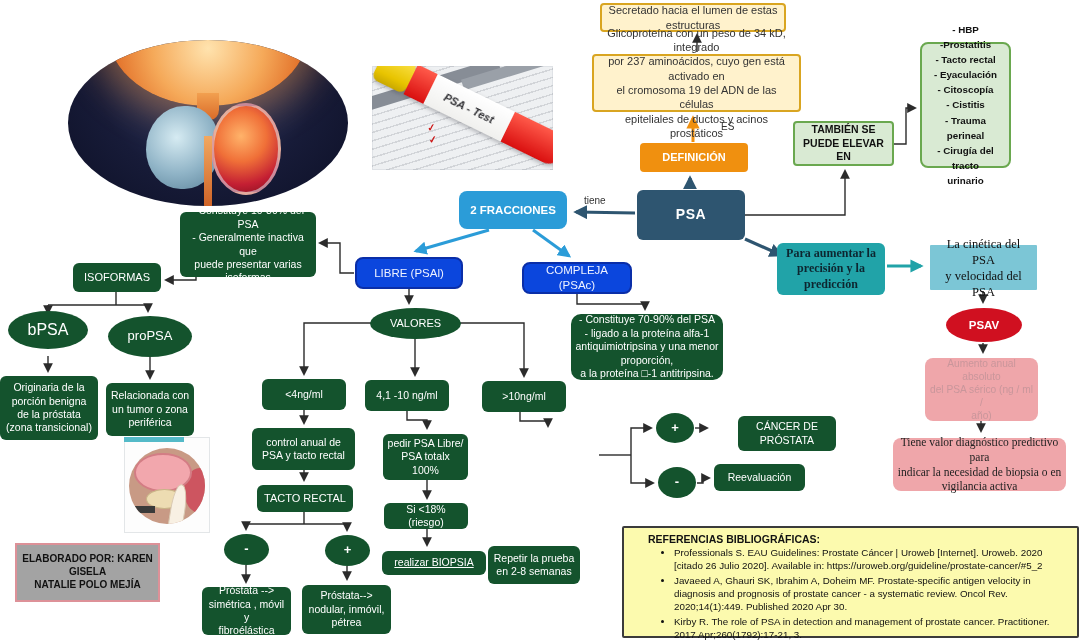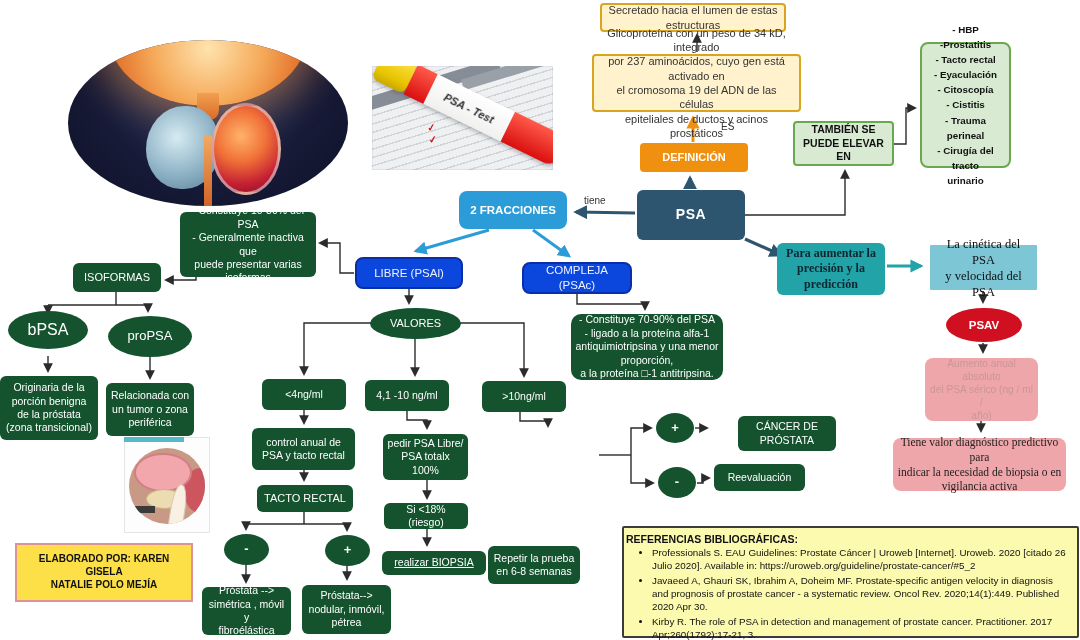--- a/index.html
+++ b/index.html
@@ -66,21 +66,21 @@
      background:#f2a7ad;border:2px solid #d37d85;}
   .re-rectum{position:absolute;right:-14%;top:26%;width:42%;height:60%;border-radius:50%;background:#cd5560;}
   .re-prostate{position:absolute;left:22%;top:54%;width:46%;height:24%;border-radius:50%;
      background:#eddcb2;border:1px solid #c9b387;}
   .re-finger{position:absolute;left:54%;top:48%;width:17%;height:70%;border-radius:48% 48% 0 0;
      background:#f8f0e3;border:1px solid #d9c9b2;transform:rotate(9deg);}
   .re-tag{position:absolute;left:8%;top:76%;width:26%;height:9%;background:#3a3a3a;}
 
   
   .refs{position:absolute;left:622px;top:526px;width:457px;height:112px;background:#fcfaae;
-     border:2px solid #3b3b3b;border-radius:2px;box-sizing:border-box;padding:5px 10px 4px 2px;color:#111;}
+     border:2px solid #3b3b3b;border-radius:2px;box-sizing:border-box;padding:5px 10px 4px 24px;color:#111;}
   .refs-title{font-weight:bold;font-size:10.5px;margin:0 0 2px 0;}
   .refs ul{margin:0;padding:0 0 0 26px;}
   .refs li{font-size:9.8px;line-height:1.32;margin-bottom:2px;}
 </style>
 </head>
 <body>
 
 <div id="canvas">
 
   <svg id="edges" width="1080" height="640" viewBox="0 0 1080 640">
@@ -252,41 +252,41 @@
 simétrica , móvil y
 fibroélástica</div>
   <div class="nd lblue" style="left:302px;top:585px;width:89px;height:49px;">Próstata--&gt;
 nodular, inmóvil,
 pétrea</div>
   <div class="nd lblue" style="left:383px;top:434px;width:85px;height:46px;">pedir PSA Libre/
 PSA totalx 100%</div>
   <div class="nd lblue" style="left:384px;top:503px;width:84px;height:26px;">Si &lt;18% (riesgo)</div>
   <div class="nd lblue" style="left:382px;top:551px;width:104px;height:24px;text-decoration:underline;">realizar BIOPSIA</div>
   <div class="nd lblue" style="left:488px;top:546px;width:92px;height:38px;">Repetir la prueba
-en 6-8 semanas</div>
+en 2-8 semanas</div>
   <div class="nd lblue ellipse" style="left:656px;top:413px;width:38px;height:30px;font-size:13px;font-weight:bold;">+</div>
   <div class="nd lblue ellipse" style="left:658px;top:467px;width:38px;height:31px;font-size:13px;font-weight:bold;">-</div>
   <div class="nd lblue" style="left:712px;top:416px;width:98px;height:35px;margin-left:26px;">CÁNCER DE
 PRÓSTATA</div>
   <div class="nd lblue" style="left:714px;top:464px;width:91px;height:27px;">Reevaluación</div>
 
   <div class="nd tealbx" style="left:777px;top:243px;width:108px;height:52px;">Para aumentar la
 precisión y la
 predicción</div>
   <div class="nd cyanbx" style="left:930px;top:245px;width:107px;height:45px;">La cinética del PSA
 y velocidad del PSA</div>
   <div class="nd redell" style="left:946px;top:308px;width:76px;height:34px;">PSAV</div>
   <div class="nd pinkbx" style="left:925px;top:358px;width:113px;height:63px;color:#c9969b;font-size:10.2px;">Aumento anual absoluto
 del PSA sérico (ng / ml /
 año)</div>
   <div class="nd pinkbx" style="left:893px;top:438px;width:173px;height:53px;color:#222;font-family:'Liberation Serif',serif;font-size:11.5px;">Tiene valor diagnóstico predictivo para
 indicar la necesidad de biopsia o en
 vigilancia activa</div>
 
-  <div class="nd" style="left:15px;top:543px;width:178px;height:59px;background:#fde047;border:2px solid #dd9198;border-radius:0;color:#111;font-weight:bold;font-size:10px;">ELABORADO POR: KAREN GISELA
+  <div class="nd" style="left:15px;top:543px;width:145px;height:59px;background:#a3a3a3;border:2px solid #dd9198;border-radius:0;color:#111;font-weight:bold;font-size:10px;">ELABORADO POR: KAREN GISELA
 NATALIE POLO MEJÍA</div>
 
   <div class="refs">
     <p class="refs-title">REFERENCIAS BIBLIOGRÁFICAS:</p>
     <ul>
       <li>Professionals S. EAU Guidelines: Prostate Cáncer | Uroweb [Internet]. Uroweb. 2020 [citado 26 Julio 2020]. Available in: https://uroweb.org/guideline/prostate-cancer/#5_2</li>
       <li>Javaeed A, Ghauri SK, Ibrahim A, Doheim MF. Prostate-specific antigen velocity in diagnosis and prognosis of prostate cancer - a systematic review. Oncol Rev. 2020;14(1):449. Published 2020 Apr 30.</li>
       <li>Kirby R. The role of PSA in detection and management of prostate cancer. Practitioner. 2017 Apr;260(1792):17-21, 3.</li>
     </ul>
   </div>

